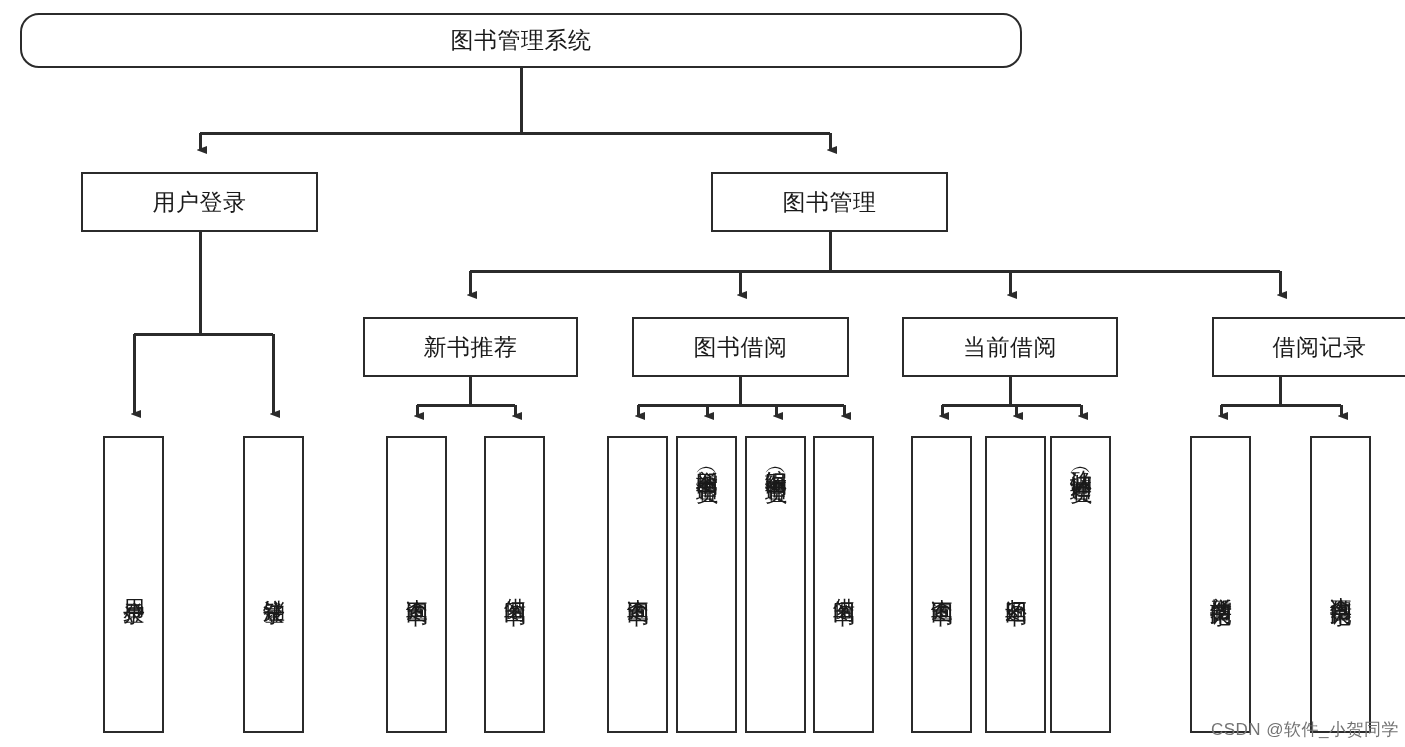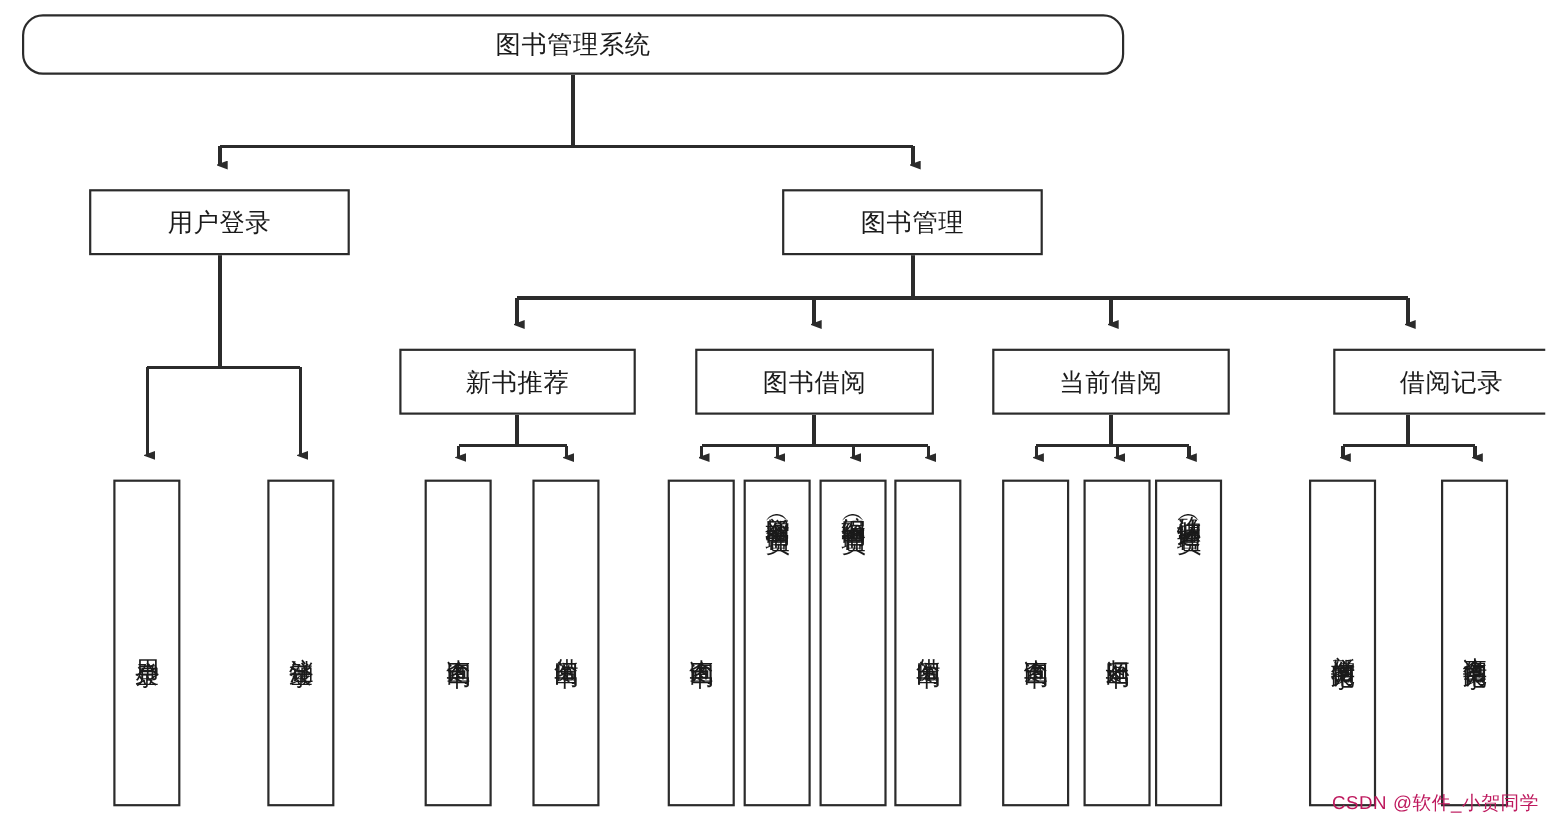--- a/index.html
+++ b/index.html
@@ -60,21 +60,21 @@
   }
   .node.leaf.center-v {
     align-items: center;
     padding-top: 0;
   }
   #watermark {
     position: absolute;
     right: 6px;
     bottom: 6px;
     font-size: 17px;
-    color: #be185d;
+    color: #737373;
     letter-spacing: 0.5px;
     white-space: nowrap;
     z-index: 5;
     font-family: "Liberation Sans", "DejaVu Sans", sans-serif;
   }
 </style>
 </head>
 <body>
 
 <div id="diagram-root">

